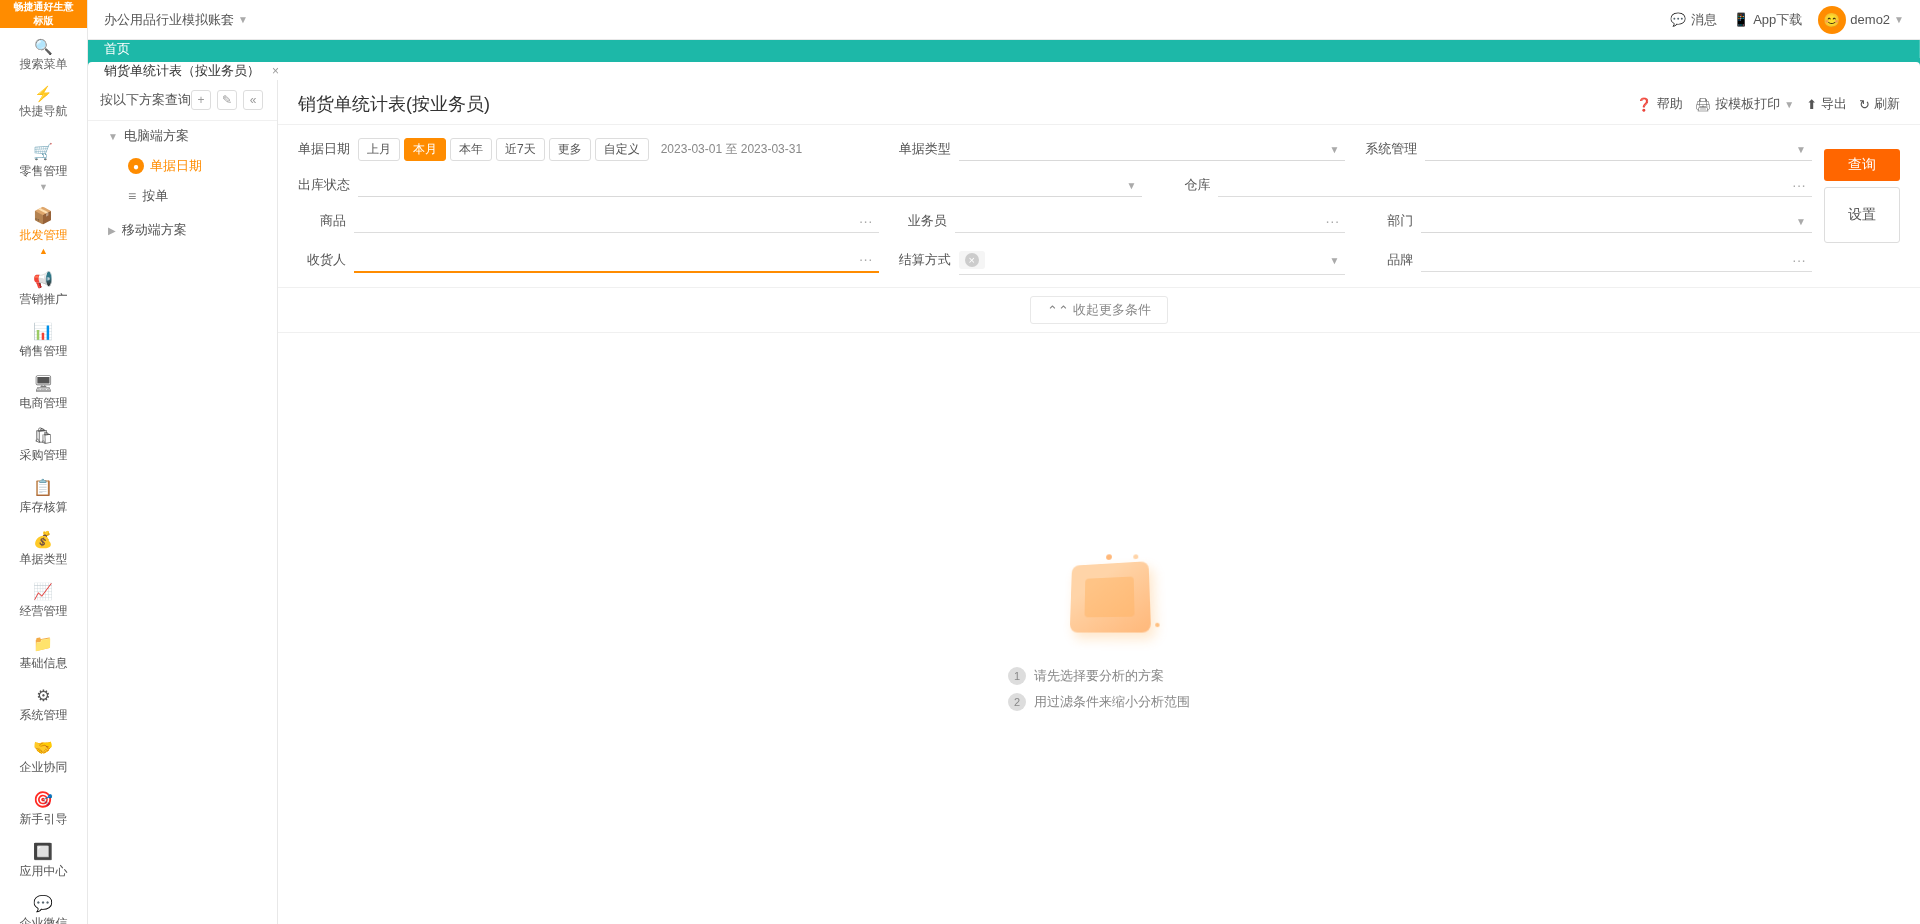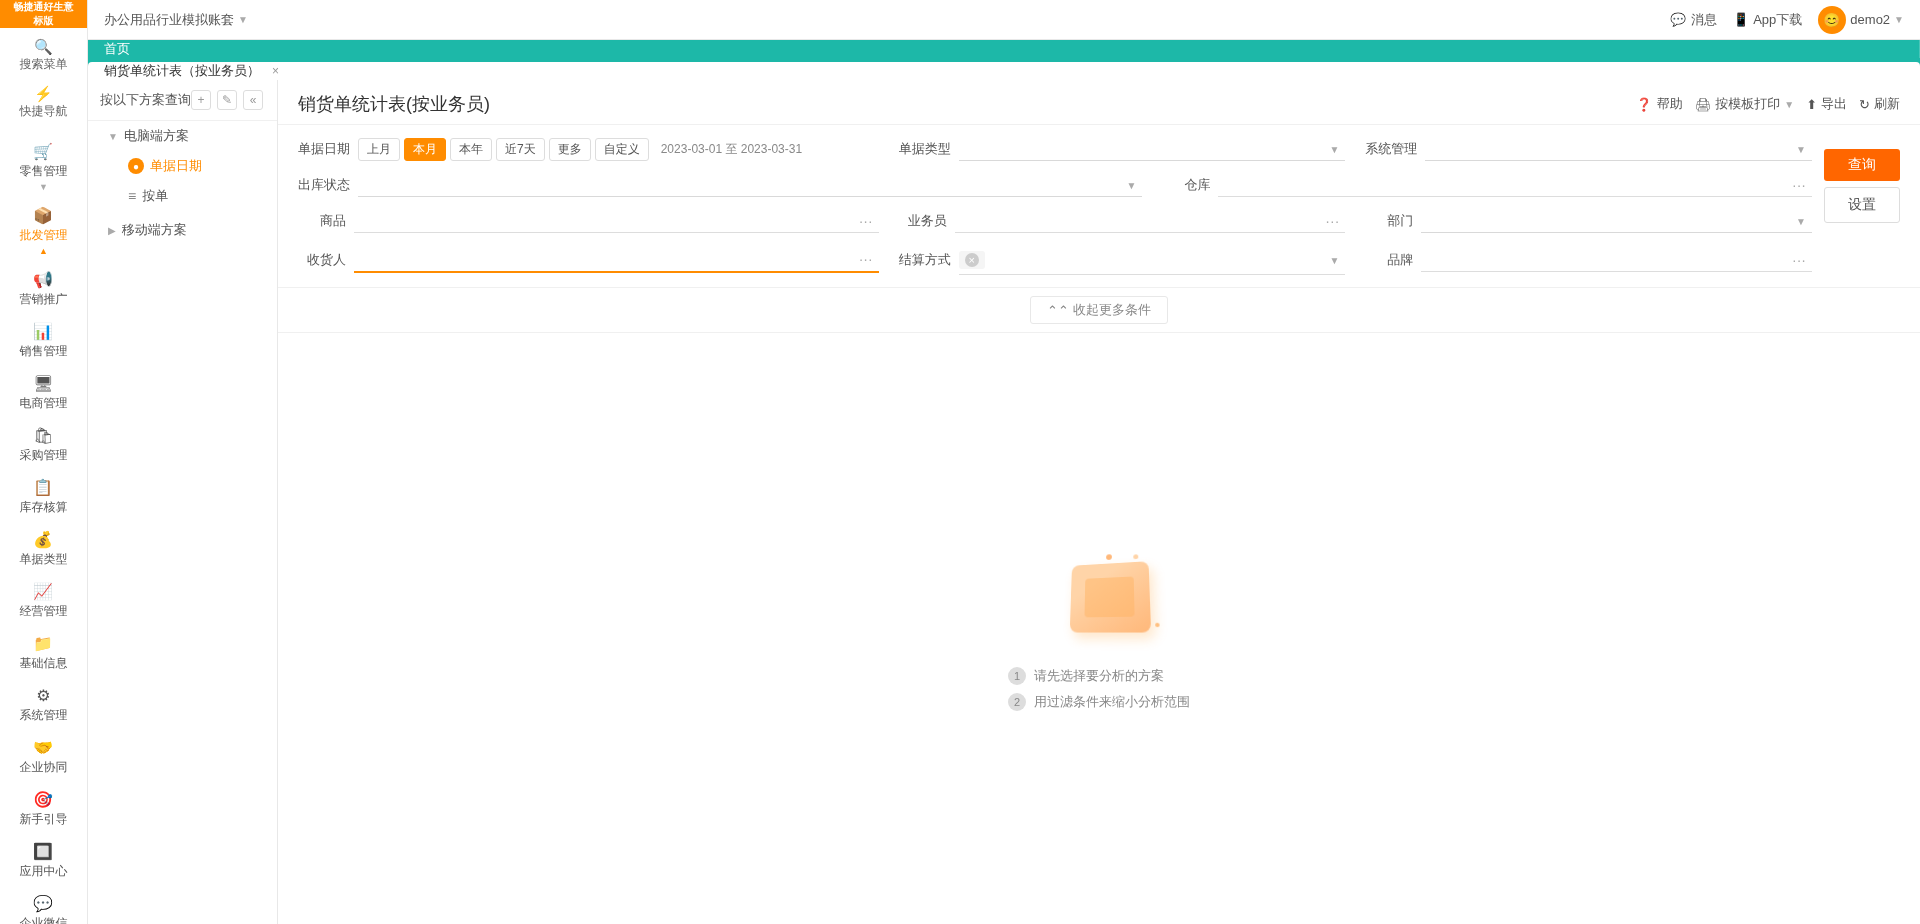--- a/index.html
+++ b/index.html
@@ -88,21 +88,21 @@
     
     .empty-area { flex: 1; display: flex; flex-direction: column; align-items: center; justify-content: center; background: #fff; }
     .empty-icon { width: 100px; height: 100px; position: relative; margin-bottom: 20px; }
     .empty-hints { display: flex; flex-direction: column; gap: 8px; }
     .empty-hint { display: flex; align-items: center; gap: 8px; font-size: 13px; color: #888; }
     .hint-num { width: 18px; height: 18px; background: #ddd; border-radius: 50%; display: flex; align-items: center; justify-content: center; font-size: 11px; color: #888; flex-shrink: 0; }
 
     
     .action-buttons { display: flex; flex-direction: column; gap: 6px; padding: 12px 0 0 12px; }
     .btn-query { background: #ff6600; color: #fff; border: none; padding: 7px 24px; border-radius: 3px; font-size: 14px; cursor: pointer; }
-    .btn-settings { background: #fff; color: #555; border: 1px solid #ddd; padding: 8px 20px; border-radius: 3px; font-size: 14px; cursor: pointer; }
+    .btn-settings { background: #fff; color: #555; border: 1px solid #ddd; padding: 18px 20px; border-radius: 3px; font-size: 14px; cursor: pointer; }
     .filter-fields { flex: 1; }
   </style>
 </head>
 <body>
 
 <div class="sidebar">
   <div class="sidebar-logo">
     <div class="sidebar-logo-text" style="white-space:pre-line; font-size:10px; line-height:1.4;">畅捷通好生意
 标版</div>
   </div>

